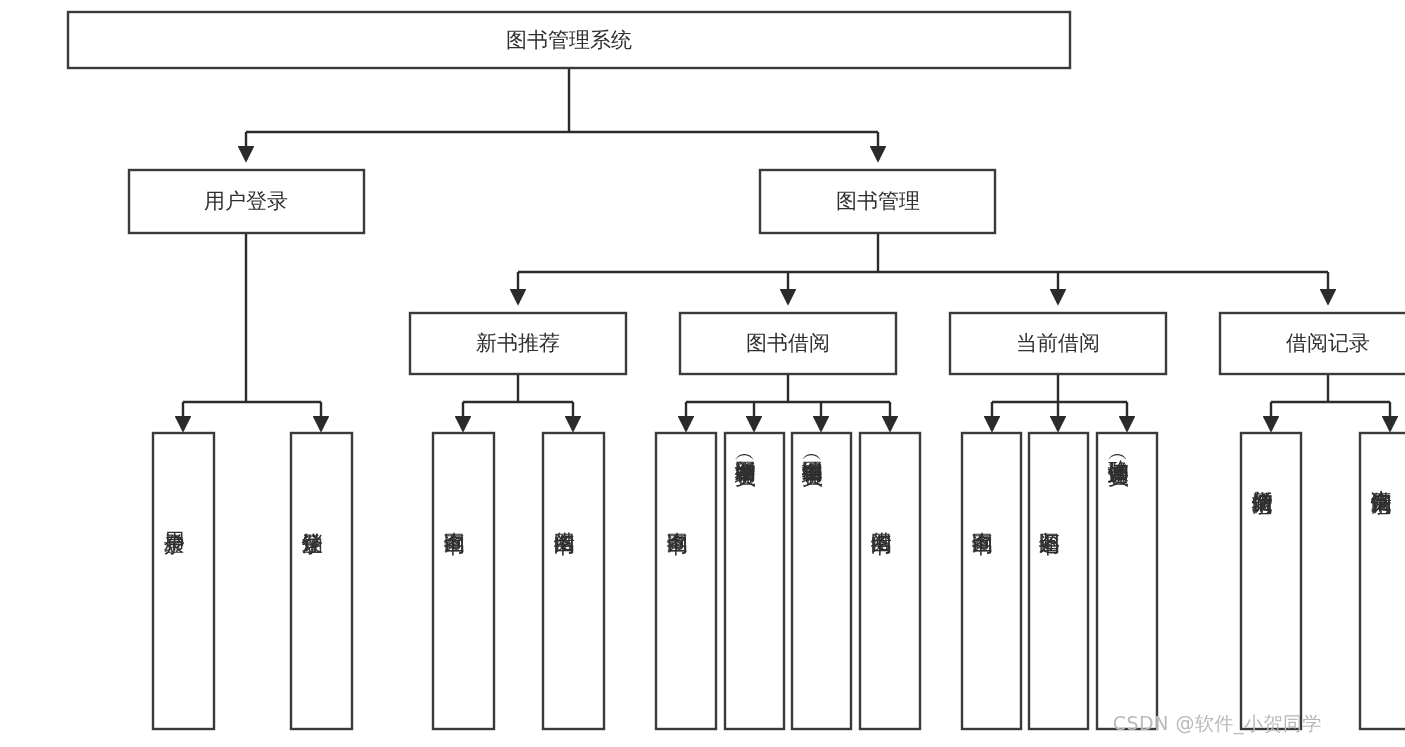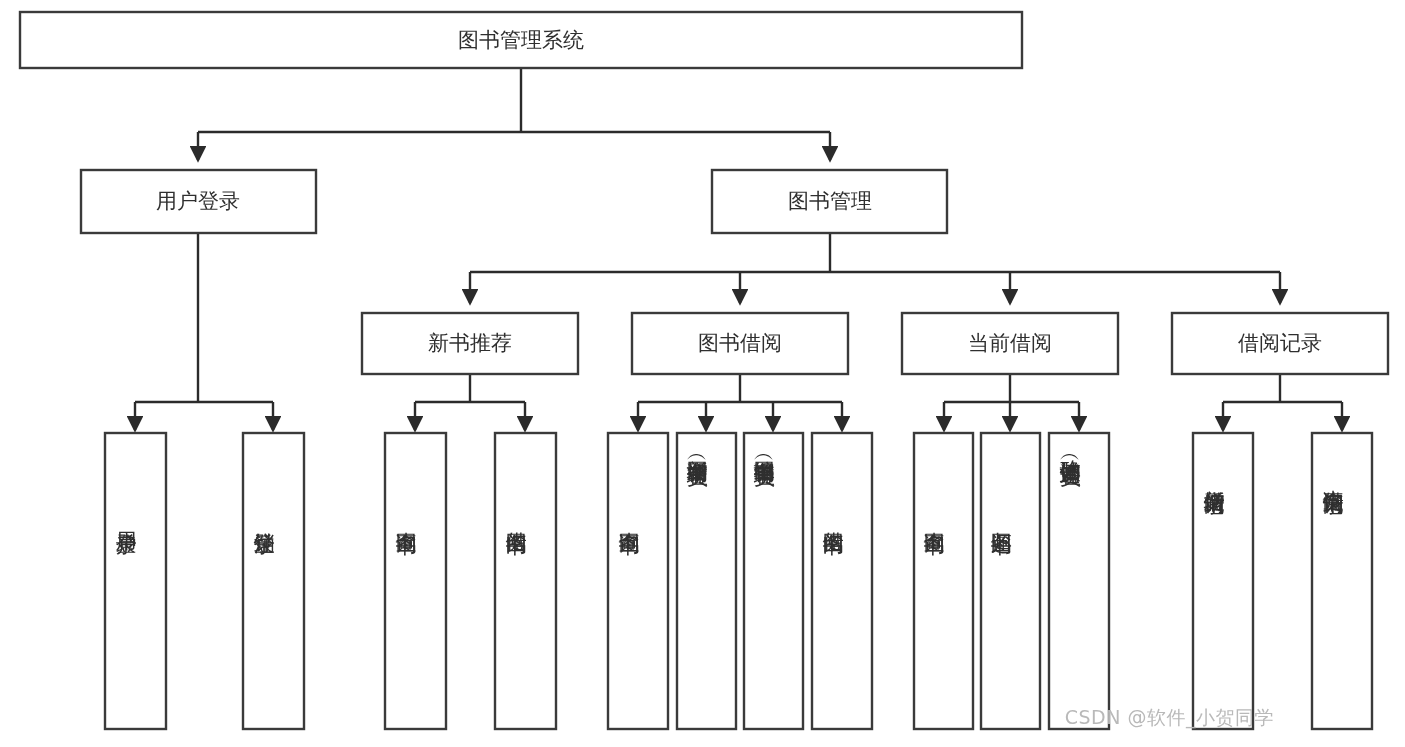--- a/index.html
+++ b/index.html
@@ -11,20 +11,21 @@
     width: 1405px;
     height: 747px;
     overflow: hidden;
     font-family: "DejaVu Sans", "Liberation Sans", sans-serif;
   }
   #diagram-root {
     position: relative;
     width: 1282px;
     height: 747px;
     background: #ffffff;
+    margin-left: 48px;
   }
   svg#tree-svg {
     position: absolute;
     left: 0;
     top: 0;
     width: 1405px;
     height: 747px;
     display: block;
   }
   .node-box {
@@ -57,21 +58,21 @@
     line-height: 1.06;
     color: #2f2f2f;
     letter-spacing: 1px;
     white-space: nowrap;
     text-align: start;
     pointer-events: none;
   }
   #watermark {
     position: absolute;
     right: 8px;
-    bottom: 16px;
+    bottom: 10px;
     font-family: "DejaVu Sans", "Liberation Sans", sans-serif;
     font-size: 19px;
     color: #b9b9b9;
     letter-spacing: 0.5px;
     white-space: nowrap;
   }
 </style>
 </head>
 <body>
 

